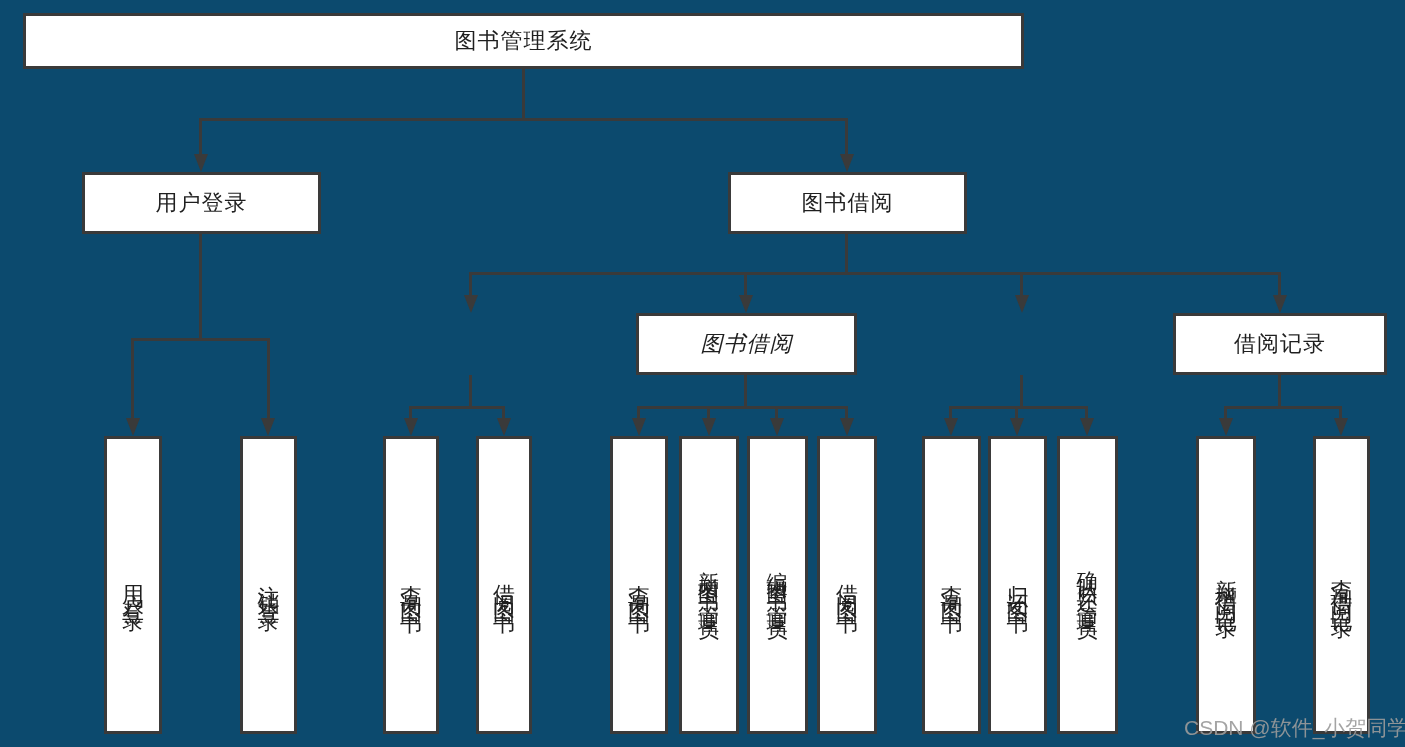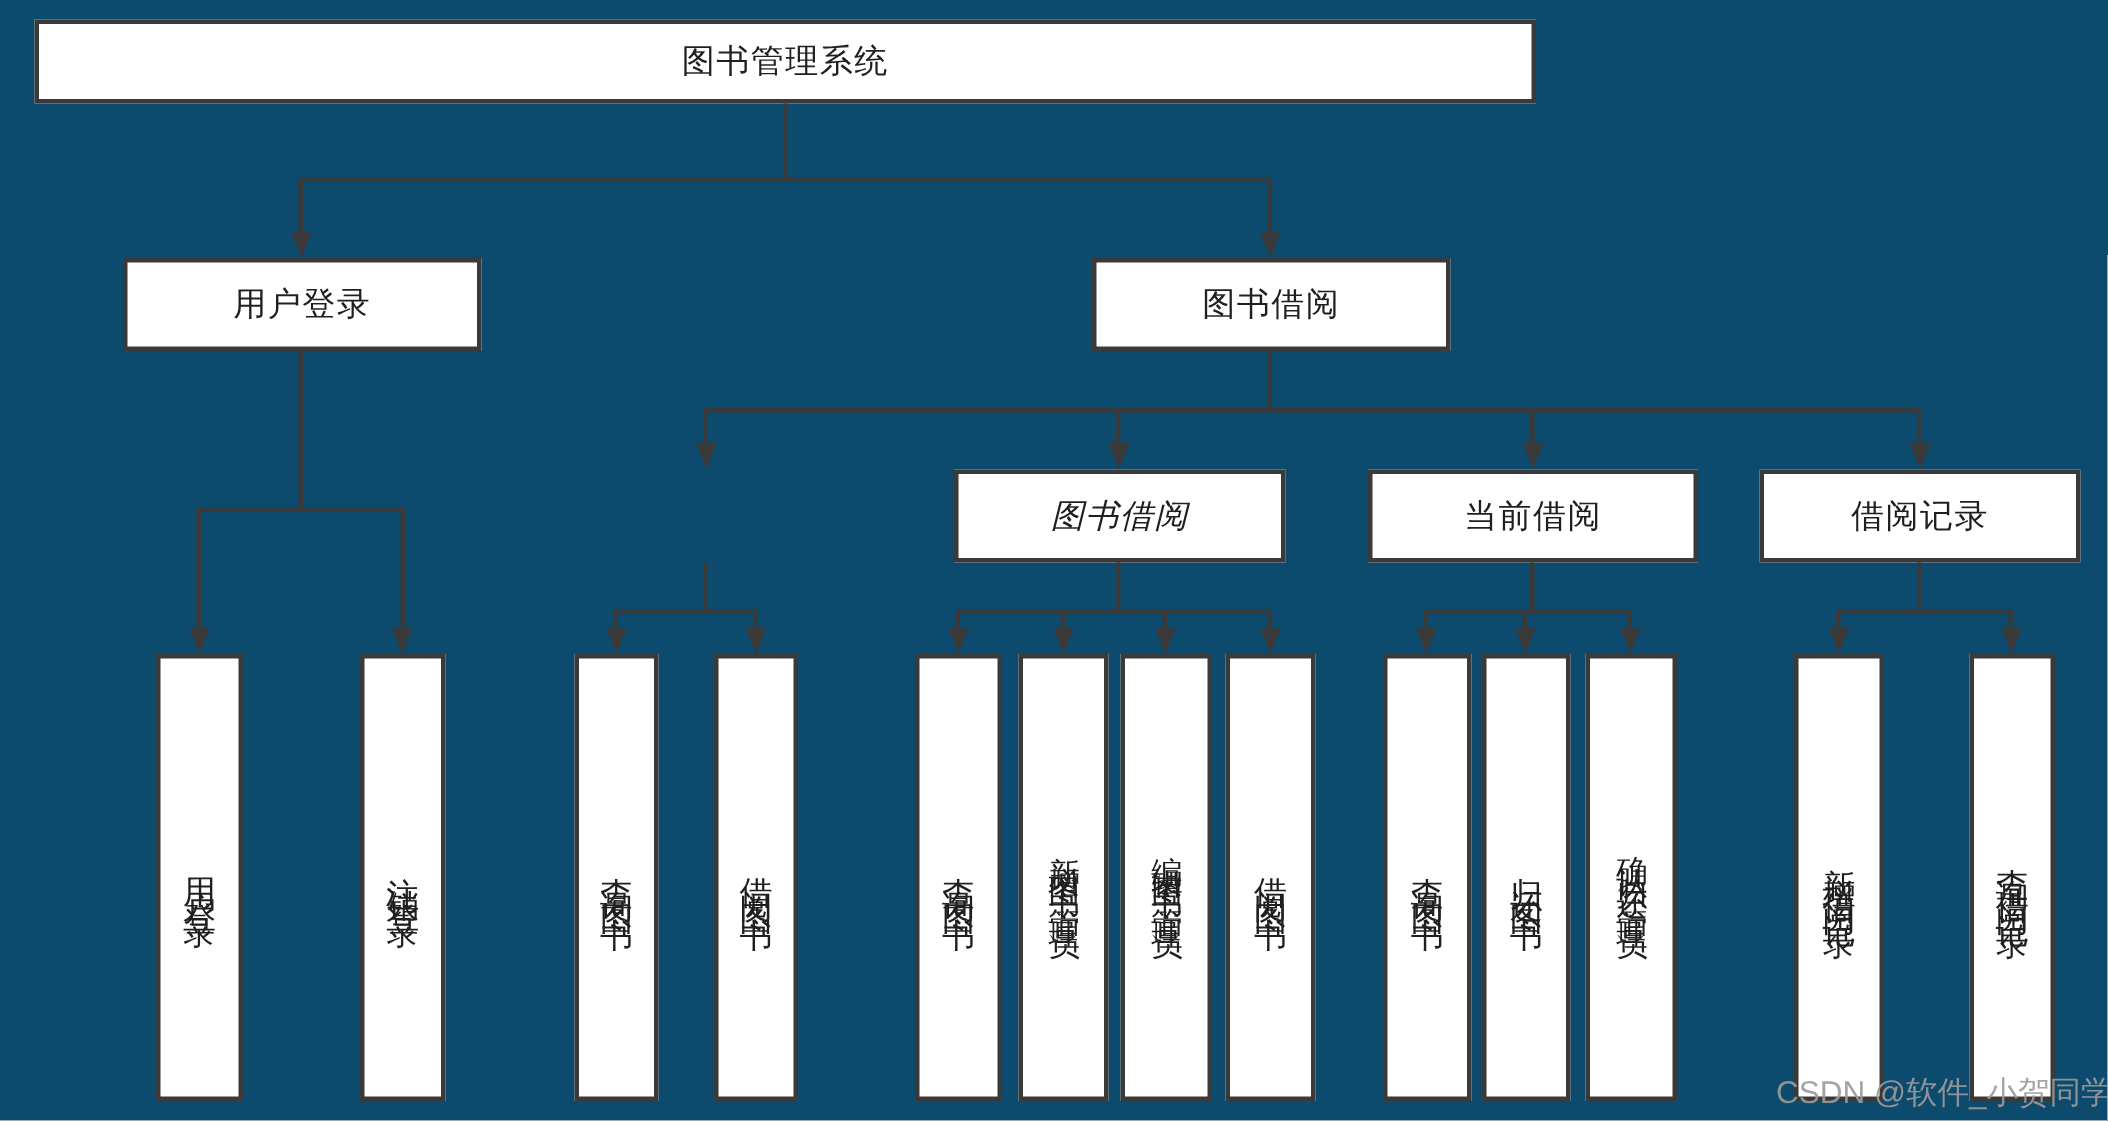--- a/index.html
+++ b/index.html
@@ -76,23 +76,20 @@
 
   <div class="box hbox lvl2" style="left:82px;width:239px;">
     <span>用户登录</span>
   </div>
   <div class="box hbox lvl2" style="left:728px;width:239px;">
     <span>图书借阅</span>
   </div>
 
   <div class="box hbox lvl3" style="left:636px;width:221px;font-style:italic;">
     <span>图书借阅</span>
-  </div>
-  <div class="box hbox lvl3" style="left:912px;width:220px;">
-    <span>当前借阅</span>
   </div>
   <div class="box hbox lvl3" style="left:1173px;width:214px;">
     <span>借阅记录</span>
   </div>
 
   <div class="box leaf" style="left:104px;width:58px;">
     <span>用户登录</span>
   </div>
   <div class="box leaf" style="left:240px;width:57px;">
     <span>注销登录</span>

